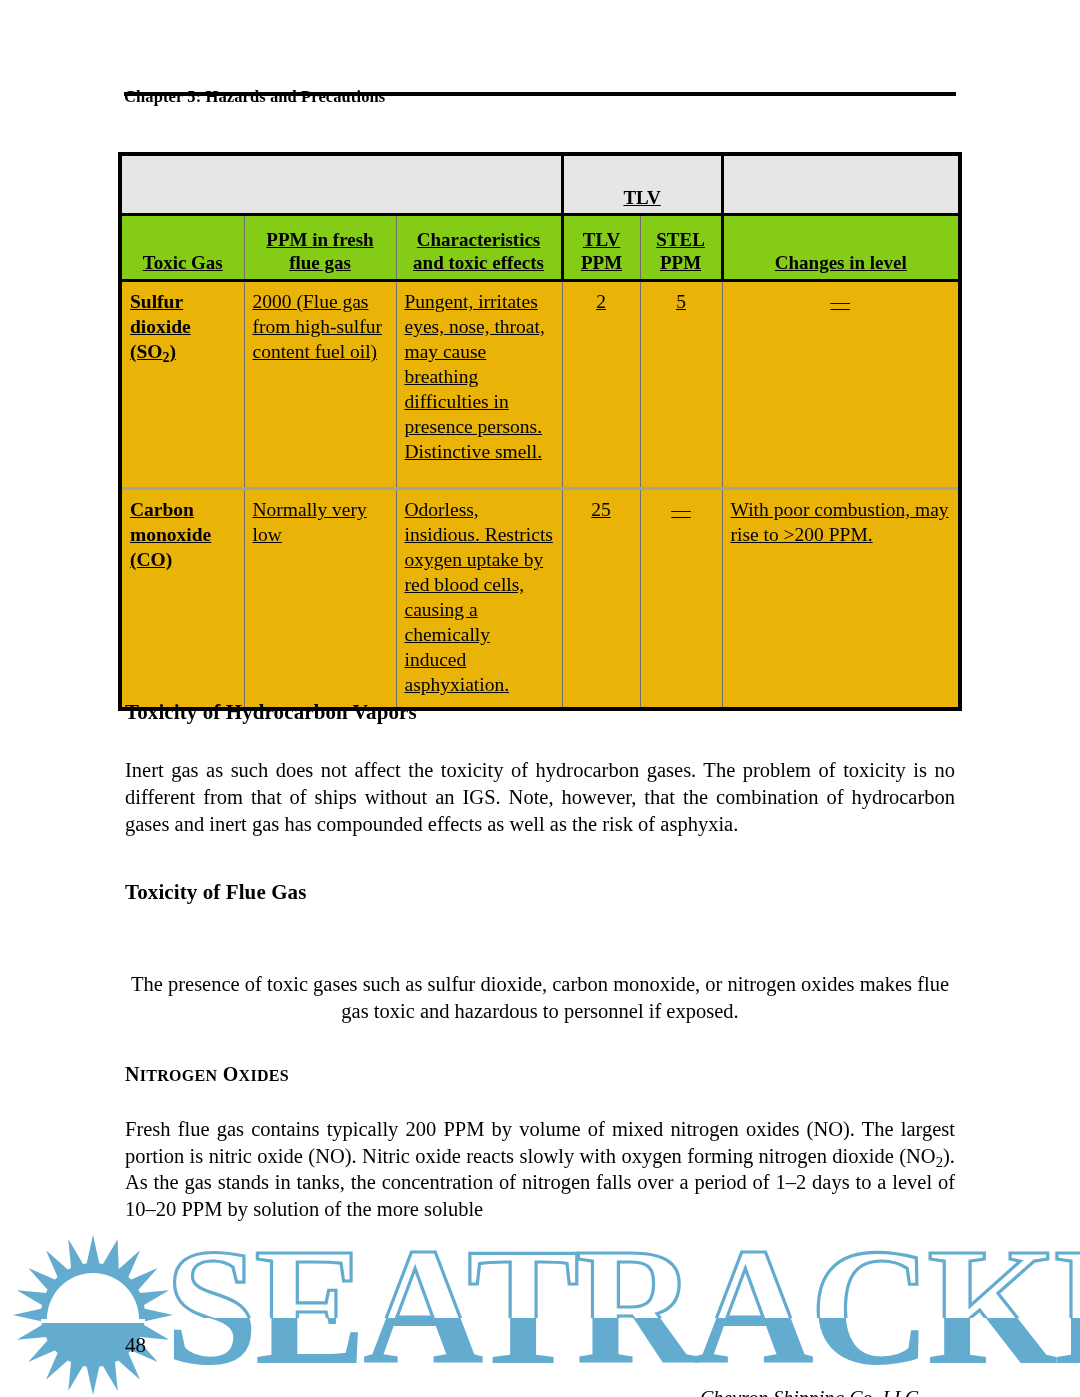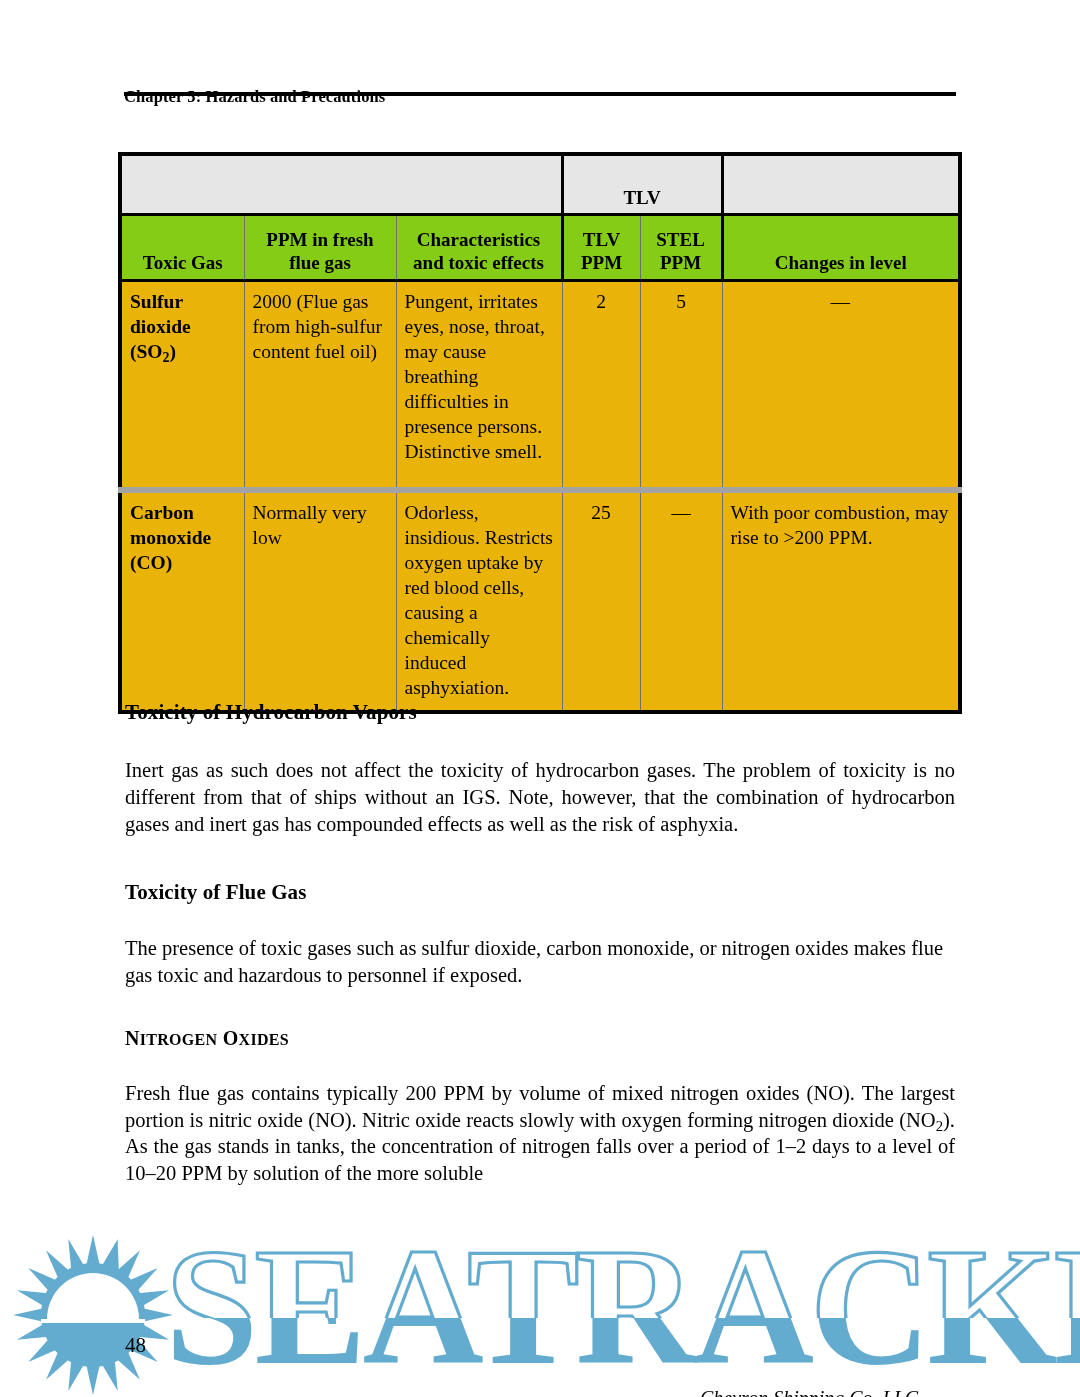--- a/index.html
+++ b/index.html
@@ -67,20 +67,21 @@
     border-collapse: collapse;
     width: 840px;
     table-layout: fixed;
     border: 4px solid #000;
   }
   table.gas td, table.gas th {
     border: 1px solid #6f6f6f;
     vertical-align: top;
     padding: 0;
     font-weight: normal;
+    text-decoration: underline;
   }
 
   
   col.c0 { width: 124px; }
   col.c1 { width: 152px; }
   col.c2 { width: 166px; }
   col.c3 { width: 78px; }
   col.c4 { width: 82px; }
   col.c5 { width: 238px; }
 
@@ -119,21 +120,21 @@
     padding: 7px 8px 10px 8px;
     background: #eab308;
   }
   tr.body td.num {
     text-align: center;
     padding-left: 2px;
     padding-right: 2px;
   }
   tr.body td.gasname { font-weight: bold; }
   tr.r1 td { height: 188px; }
-  tr.r2 td { height: 188px; border-top: 6px solid #a3a3a3; }
+  tr.r2 td { height: 188px; border-top: 3px solid #a3a3a3; }
 
   sub { font-size: 0.72em; vertical-align: baseline; position: relative; top: 0.28em; }
 
   
   .content {
     position: absolute;
     left: 125px;
     top: 700px;
     width: 830px;
   }
@@ -150,21 +151,21 @@
     letter-spacing: 0.3px;
   }
   h3.subsec .sc { font-size: 0.80em; }
   p.para {
     font-size: 20.5px;
     line-height: 1.305;
     margin: 0;
     text-align: justify;
     text-justify: inter-word;
   }
-  p.para.nojust { text-align: left; }
+  p.para.nojust { text-align: center; margin-top: 36px; }
   .sp-a { height: 32px; }
   .sp-b { height: 43px; }
   .sp-c { height: 30px; }
   .sp-d { height: 38px; }
   .sp-e { height: 30px; }
 
   
   .folio {
     position: absolute;
     left: 125px;

